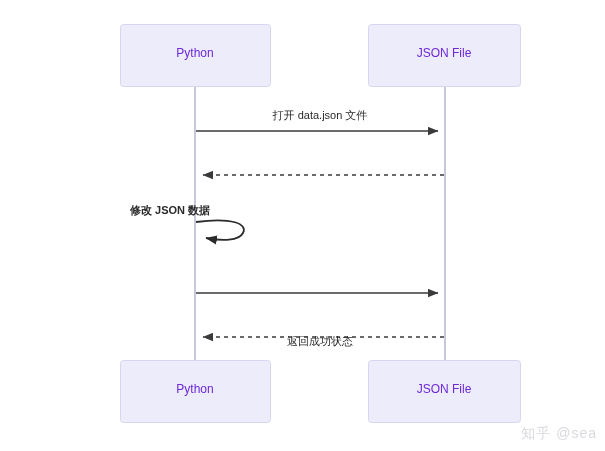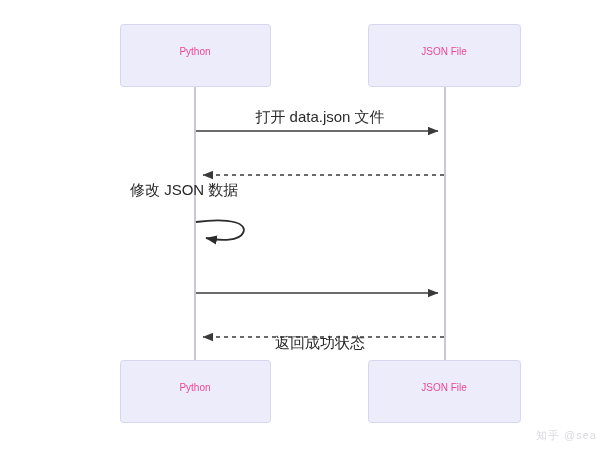--- a/index.html
+++ b/index.html
@@ -18,42 +18,42 @@
   .svg-layer {
     position: absolute;
     left: 0;
     top: 0;
     width: 605px;
     height: 451px;
   }
   .actor-box-label {
     position: absolute;
     text-align: center;
-    font-size: 10px;
-    color: #ec4899;
+    font-size: 12px;
+    color: #6d28d9;
     font-family: "Liberation Sans", "DejaVu Sans", sans-serif;
     white-space: nowrap;
     pointer-events: none;
   }
   .msg-label {
     position: absolute;
-    font-size: 15px;
+    font-size: 11px;
     color: #2a2a2a;
     font-family: "Liberation Sans", "DejaVu Sans", sans-serif;
     white-space: nowrap;
     text-align: center;
   }
   .msg-label.centered {
     transform: translateX(-50%);
   }
   .watermark {
     position: absolute;
     right: 8px;
     bottom: 8px;
-    font-size: 11px;
+    font-size: 14px;
     color: #d9d9de;
     letter-spacing: 1px;
     font-family: "Liberation Sans", "DejaVu Sans", sans-serif;
     white-space: nowrap;
   }
 </style>
 </head>
 <body>
 
 <div id="diagram-root">
@@ -90,18 +90,18 @@
 
     <line x1="444" y1="337" x2="203" y2="337" stroke="#3a3a3a" stroke-width="1.6" stroke-dasharray="4 4" marker-end="url(#arrow-left)"></line>
   </svg>
 
   <div class="actor-box-label" style="left:120px; top:46px; width:150px;">Python</div>
   <div class="actor-box-label" style="left:368px; top:46px; width:152px;">JSON File</div>
   <div class="actor-box-label" style="left:120px; top:382px; width:150px;">Python</div>
   <div class="actor-box-label" style="left:368px; top:382px; width:152px;">JSON File</div>
 
   <div class="msg-label centered" style="left:320px; top:108px;">打开 data.json 文件</div>
-  <div class="msg-label" style="left:130px; top:181px;">修改 JSON 数据</div>
+  <div class="msg-label" style="left:130px; top:203px;font-weight:bold;">修改 JSON 数据</div>
   <div class="msg-label centered" style="left:320px; top:314px;margin-top:20px;">返回成功状态</div>
 
   <div class="watermark">知乎 @sea</div>
 
 </div>
 
 </body></html>

